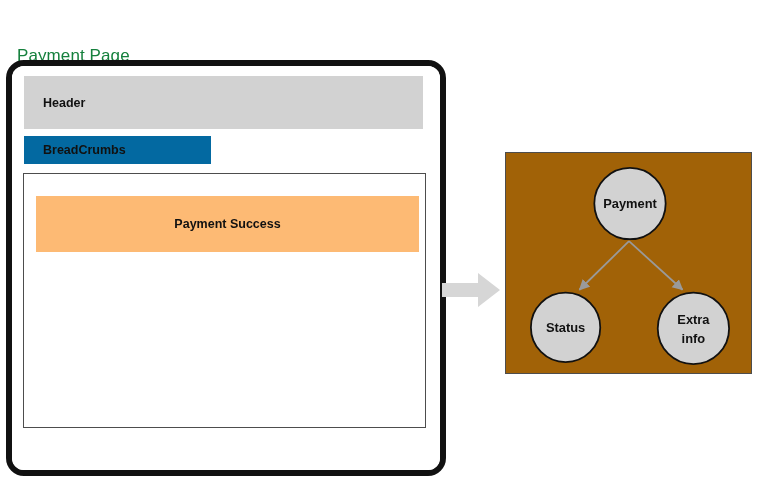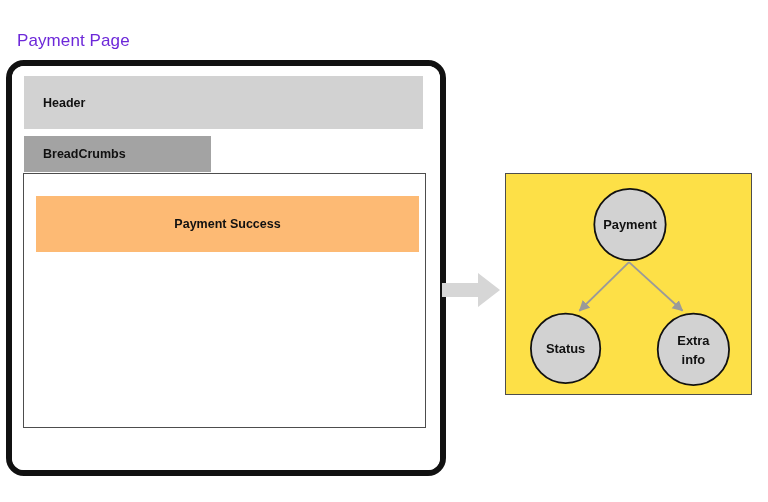--- a/index.html
+++ b/index.html
@@ -13,25 +13,25 @@
     position: relative;
     overflow: hidden;
     font-family: "Liberation Sans", sans-serif;
     color: #1a1a1a;
   }
 
   
   .page-title {
     position: absolute;
     left: 17px;
-    top: 31px;
+    top: 46px;
     font-size: 17px;
     font-weight: 400;
     letter-spacing: 0.1px;
-    color: #6d28d9;
+    color: #15803d;
     white-space: nowrap;
   }
 
   
   .device-frame {
     position: absolute;
     left: 6px;
     top: 60px;
     width: 440px;
     height: 416px;
@@ -67,22 +67,22 @@
     font-size: 12.5px;
     font-weight: 700;
     color: #111111;
   }
 
   .breadcrumbs-bar {
     position: absolute;
     left: 12px;
     top: 70px;
     width: 187px;
-    height: 36px;
-    background: #a3a3a3;
+    height: 28px;
+    background: #0369a1;
     display: flex;
     align-items: center;
   }
   .breadcrumbs-bar .label {
     margin-left: 19px;
     font-size: 12.5px;
     font-weight: 700;
     color: #111111;
   }
 
@@ -120,26 +120,26 @@
     left: 440px;
     top: 270px;
     width: 64px;
     height: 40px;
   }
 
   
   .tree-panel {
     position: absolute;
     left: 505px;
-    top: 173px;
+    top: 152px;
     width: 247px;
     height: 222px;
     box-sizing: border-box;
     border: 1.5px solid #4d4d4d;
-    background: #fde047;
+    background: #a16207;
   }
 
   .tree-svg {
     position: absolute;
     left: 0;
     top: 0;
     width: 100%;
     height: 100%;
   }
 

